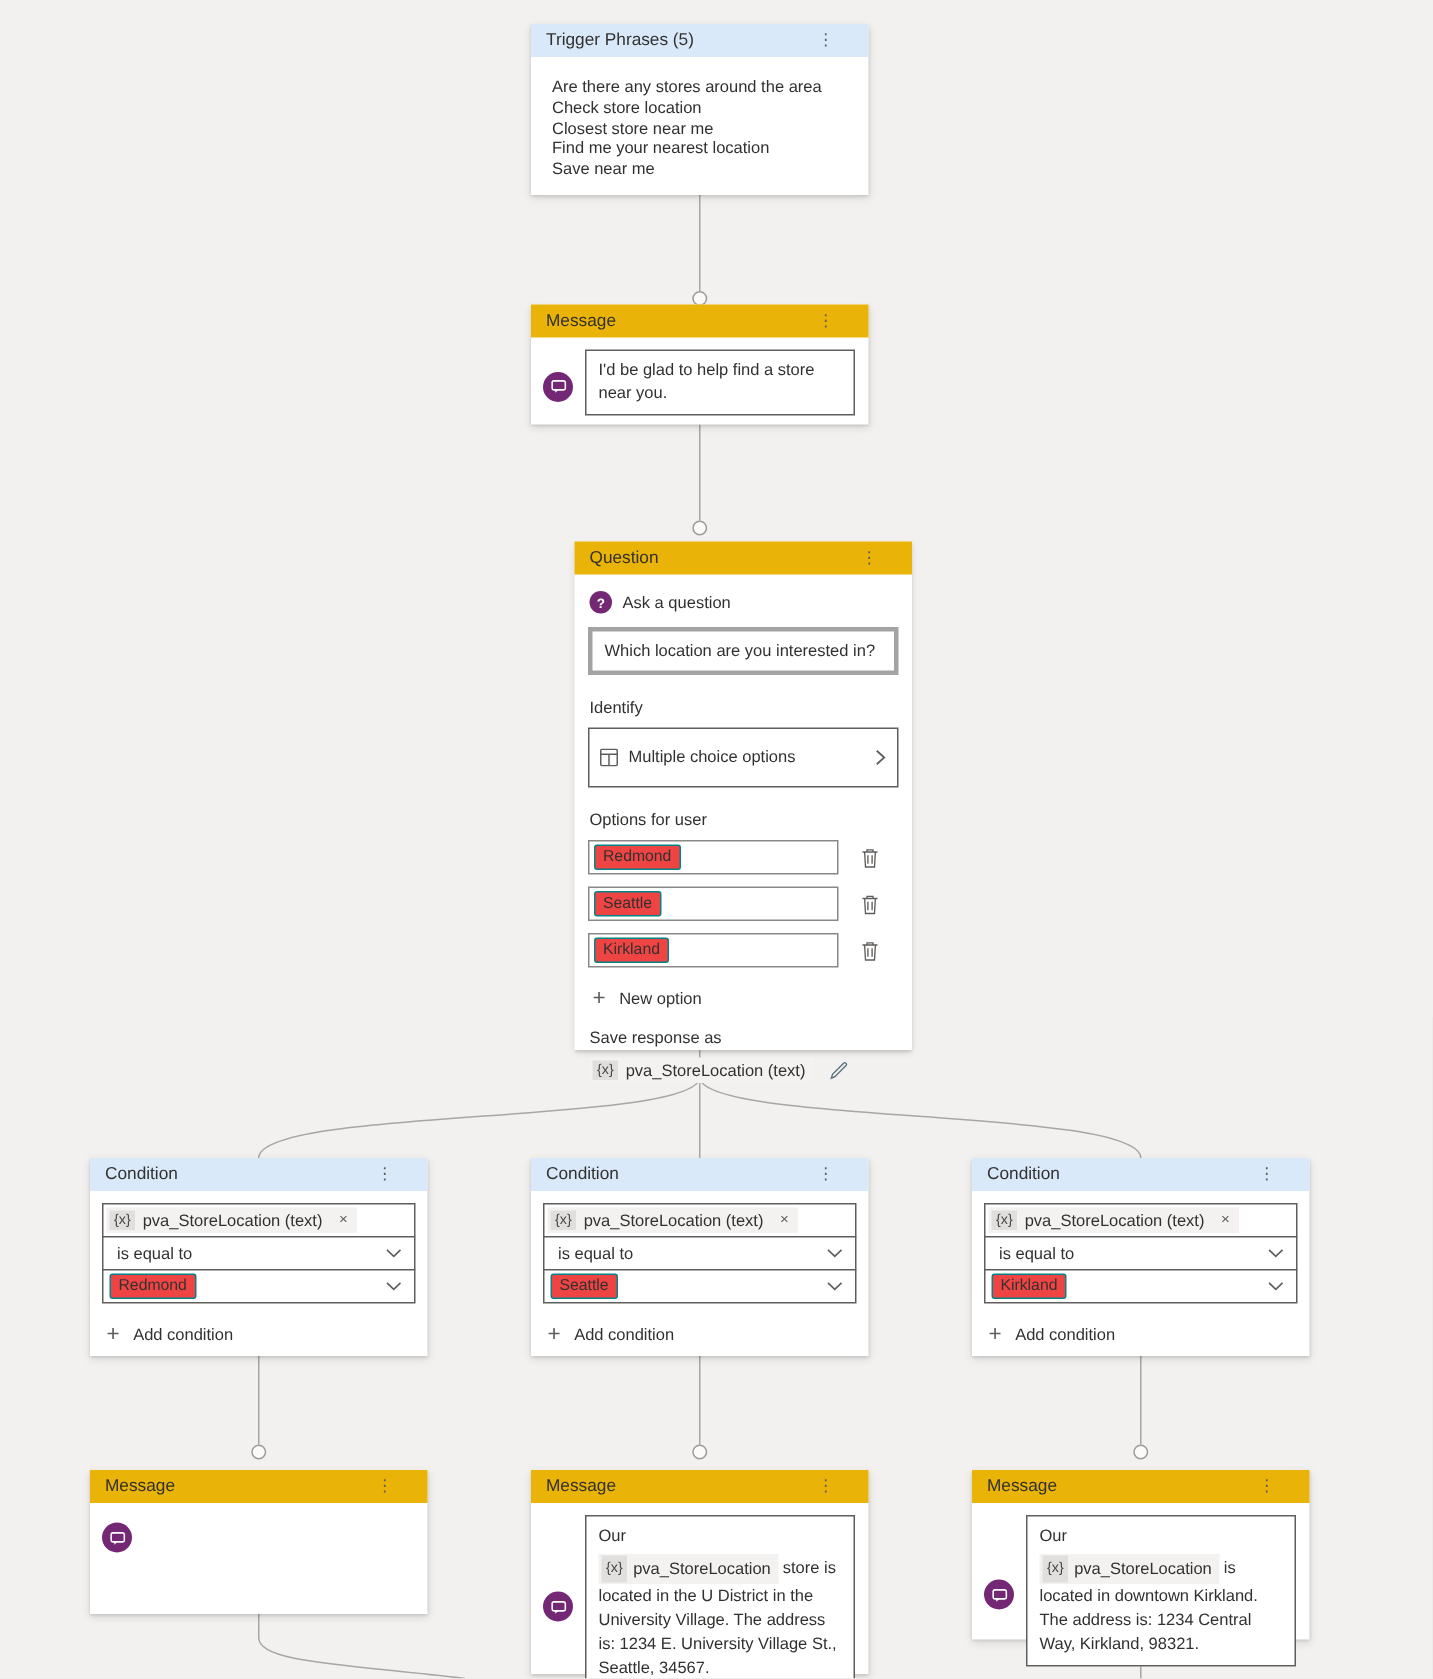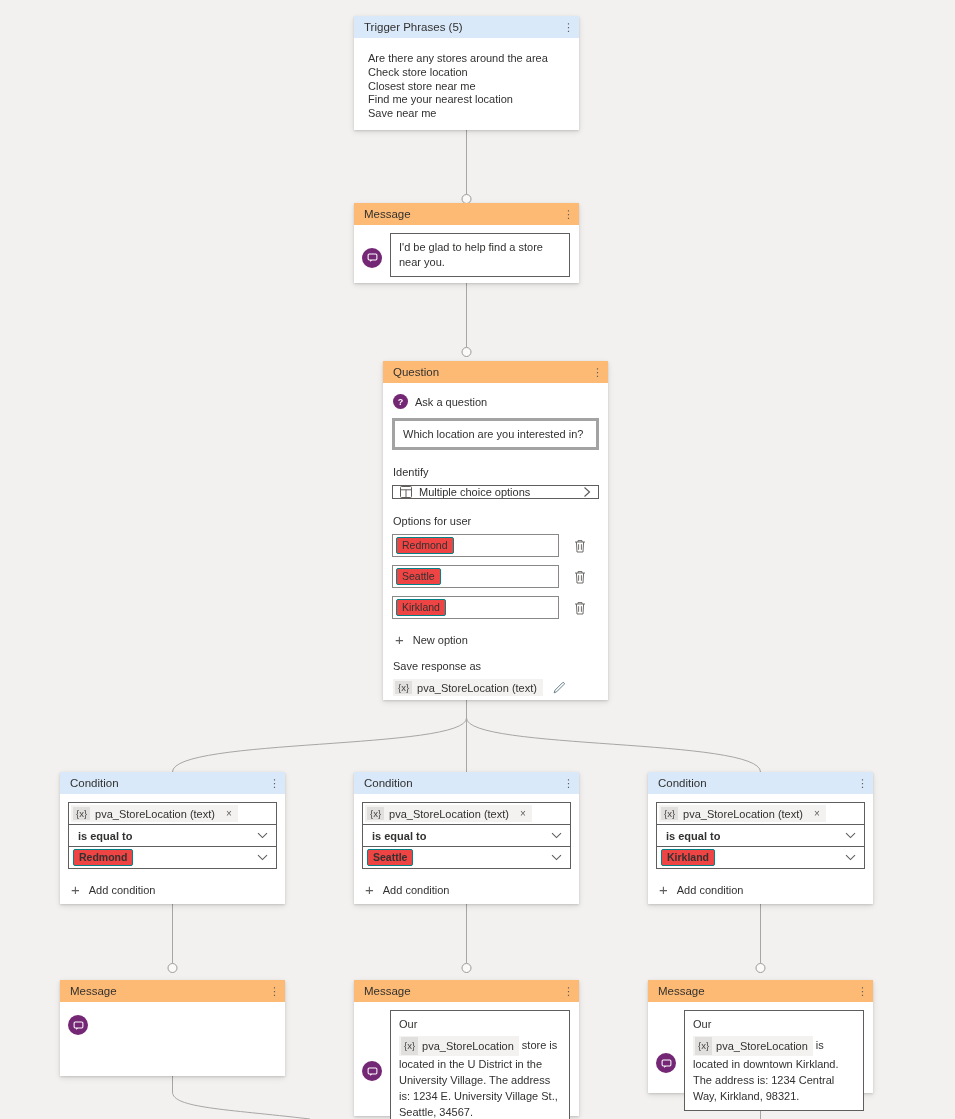--- a/index.html
+++ b/index.html
@@ -10,24 +10,24 @@
     font-family:"Liberation Sans", sans-serif;
     color:#323130; font-size:11px;
   }
   svg.connectors { position:absolute; left:0; top:0; z-index:0; }
   .node {
     position:absolute; z-index:1; background:#fff; width:225px;
     box-shadow:0 1px 2px rgba(0,0,0,.13), 0 2px 6px rgba(0,0,0,.11);
   }
   .node-header {
     height:22px; display:flex; align-items:center; justify-content:space-between;
-    padding:0 1px 0 10px; font-size:11.5px; color:#323130;
+    padding:0 19px 0 10px; font-size:11.5px; color:#323130;
   }
   .hdr-blue { background:#d9e9f9; }
-  .hdr-purple { background:#fdba74; }
+  .hdr-purple { background:#eab308; }
   .kebab { color:#605e5c; font-size:11px; line-height:1; padding:2px 4px; cursor:pointer; }
 
   
   .trigger-body { padding:14px 22px 0 14px; line-height:13.8px; }
 
   
   .msg-body { display:flex; align-items:center; gap:8px; padding:8px 9px 8px 8px; }
   .bubble-circle {
     width:20px; height:20px; border-radius:50%; background:#742774; flex:none;
     display:flex; align-items:center; justify-content:center; margin-top:5px;
@@ -40,21 +40,21 @@
   
   .q-body { padding:9px 9px 0 9px; }
   .ask-row { display:flex; align-items:center; gap:7px; margin:2px 0 9px 1px; }
   .ask-circle {
     width:15px; height:15px; border-radius:50%; background:#742774; color:#fff;
     font-size:9px; font-weight:bold; display:flex; align-items:center; justify-content:center;
   }
   .q-input { border:3px solid #a3a3a3; min-height:32px; display:flex; align-items:center; padding:2px 8px; margin-bottom:16px; }
   .field-label { margin:0 0 7px 1px; }
   .select-row {
-    border:1px solid #605e5c; height:14px; display:flex; align-items:center;
+    border:1px solid #605e5c; height:40px; display:flex; align-items:center;
     gap:7px; padding:0 7px; margin-bottom:16px;
   }
   .select-row .spacer { flex:1; }
   .option-row { display:flex; align-items:center; margin-bottom:8px; }
   .option-box {
     border:1px solid #8a8886; width:167px; height:23px;
     display:flex; align-items:center; padding:0 3px; background:#fff;
   }
   .chip-teal {
     border:1px solid #038387; border-radius:2px; background:#ef4444;
@@ -67,21 +67,21 @@
     display:inline-flex; align-items:center; gap:5px; background:#f3f2f1;
     padding:2px 6px 2px 2px; white-space:nowrap;
   }
   .var-x { background:#e1dfdd; padding:1px 3px; font-size:9.5px; color:#484644; }
   .save-row { display:flex; align-items:center; gap:8px; margin:0 0 10px 1px; }
   .edit-btn { cursor:pointer; display:flex; padding:2px; }
 
   
   .cond-body { padding:8px 8px 0 8px; }
   .cond-box { border:1px solid #605e5c; height:23px; display:flex; align-items:center; padding:0 2px; background:#fff; }
-  .cond-box + .cond-box { margin-top:-1px;font-weight:bold; }
+  .cond-box + .cond-box { margin-top:-1px; }
   .cond-box.pad { padding:0 8px 0 4px; justify-content:space-between; }
   .cond-op { padding-left:5px; flex:1; }
   .chip-close { margin-left:6px; color:#605e5c; font-size:10px; cursor:pointer; }
 
   
   .rt-line { line-height:15px; }
   .rt-flow { line-height:16px; margin-top:4px; }
   .inline-chip {
     display:inline-flex; align-items:center; gap:4px; background:#f3f2f1;
     padding:1px 5px 1px 2px; margin-right:3px; vertical-align:middle;

